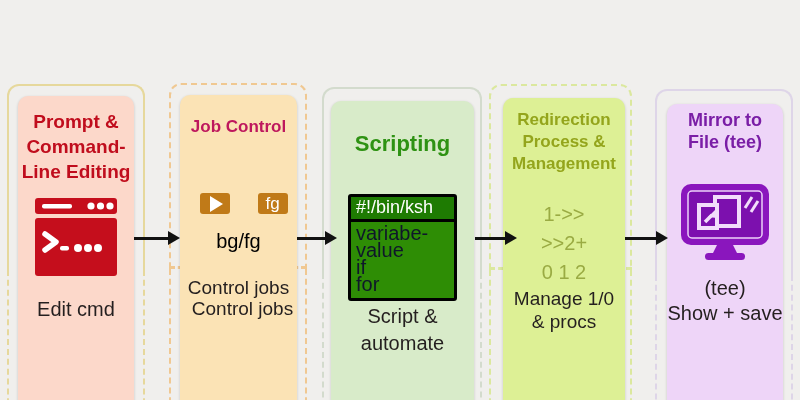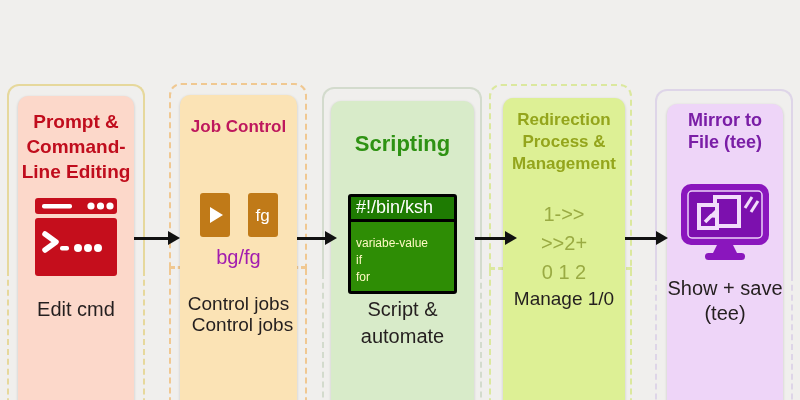--- a/index.html
+++ b/index.html
@@ -47,29 +47,29 @@
   .c2 .body-text{margin-top:24px;font-size:19px;line-height:21px;}
   .c2 .body-text span:nth-child(2){margin-left:8px;}
   .c3 .body-text{margin-top:2px;line-height:27px;}
   .c4 .body-text{margin-top:0;font-size:19px;line-height:23px;}
   .c5 .body-text{margin-top:7px;line-height:25px;}
 
   
   .term-icon{margin-top:14px;}
   
   .icon-row{margin-top:54px;display:flex;gap:18px;align-items:center;}
-  .sq{width:30px;height:44px;background:#c07a18;border-radius:3px;display:flex;align-items:center;justify-content:center;}
+  .sq{width:30px;height:21px;background:#c07a18;border-radius:3px;display:flex;align-items:center;justify-content:center;margin-left:10px;}
   .tri{width:0;height:0;border-left:13px solid #fff;border-top:8px solid transparent;border-bottom:8px solid transparent;margin-left:3px;}
   .fg-label{color:#fff;font-size:17px;line-height:1;}
-  .caption{margin-top:9px;font-size:20px;color:#a21caf;}
+  .caption{margin-top:16px;font-size:20px;color:#000000;}
 
   
   .codebox{margin-top:38px;width:109px;box-sizing:border-box;border:3px solid #000;border-radius:3px;text-align:left;background:#2e8d05;}
   .codehead{background:#1e7b02;color:#fff;font-size:18px;line-height:21px;padding:0 5px 1px;border-bottom:3px solid #000;}
-  .codebody{color:#fef9c3;font-size:12px;line-height:17px;padding:13px 5px 5px;}
+  .codebody{color:#0f172a;font-size:20px;line-height:17px;padding:3px 5px 5px;}
 
   
   .olines{margin-top:25px;font-size:20px;line-height:29px;color:#9aab43;}
   .olines span{display:block;}
 
   
   .mon-icon{margin-top:30px;}
 
   
   .arrow{position:absolute;top:237px;height:3px;background:#111;}
@@ -175,20 +175,21 @@
     <span>Process &amp;</span>
     <span>Management</span>
   </div>
   <div class="olines">
     <span>1-&gt;&gt;</span>
     <span>&gt;&gt;2+</span>
     <span>0 1 2</span>
   </div>
   <div class="body-text">
     <span>Manage 1/0</span>
+    <span>&amp; procs</span>
   </div>
 </div>
 
 <div class="card c5">
   <div class="title">
     <span>Mirror to</span>
     <span>File (tee)</span>
   </div>
   <div class="mon-icon">
     <svg width="92" height="82" viewBox="0 0 92 82">
@@ -198,21 +199,21 @@
       <rect x="20" y="22" width="18" height="23" fill="#7c10ae" stroke="#f2ddfb" stroke-width="4"></rect>
       <line x1="26" y1="39" x2="33" y2="32" stroke="#f2ddfb" stroke-width="3.5"></line>
       <polygon points="37,26 38,35 29,34" fill="#f2ddfb"></polygon>
       <line x1="66" y1="25" x2="73" y2="14" stroke="#f2ddfb" stroke-width="3"></line>
       <line x1="72" y1="29" x2="79" y2="18" stroke="#f2ddfb" stroke-width="3"></line>
       <polygon points="38,62 54,62 58,70 34,70" fill="#8a16bd"></polygon>
       <rect x="26" y="70" width="40" height="7" rx="3.5" fill="#8a16bd"></rect>
     </svg>
   </div>
   <div class="body-text">
+    <span>(tee)</span>
     <span>Show + save</span>
-    <span>(tee)</span>
   </div>
 </div>
 
 <div class="arrow a1"></div>
 <div class="arrow a2"></div>
 <div class="arrow a3"></div>
 <div class="arrow a4"></div>
 
 </body></html>

